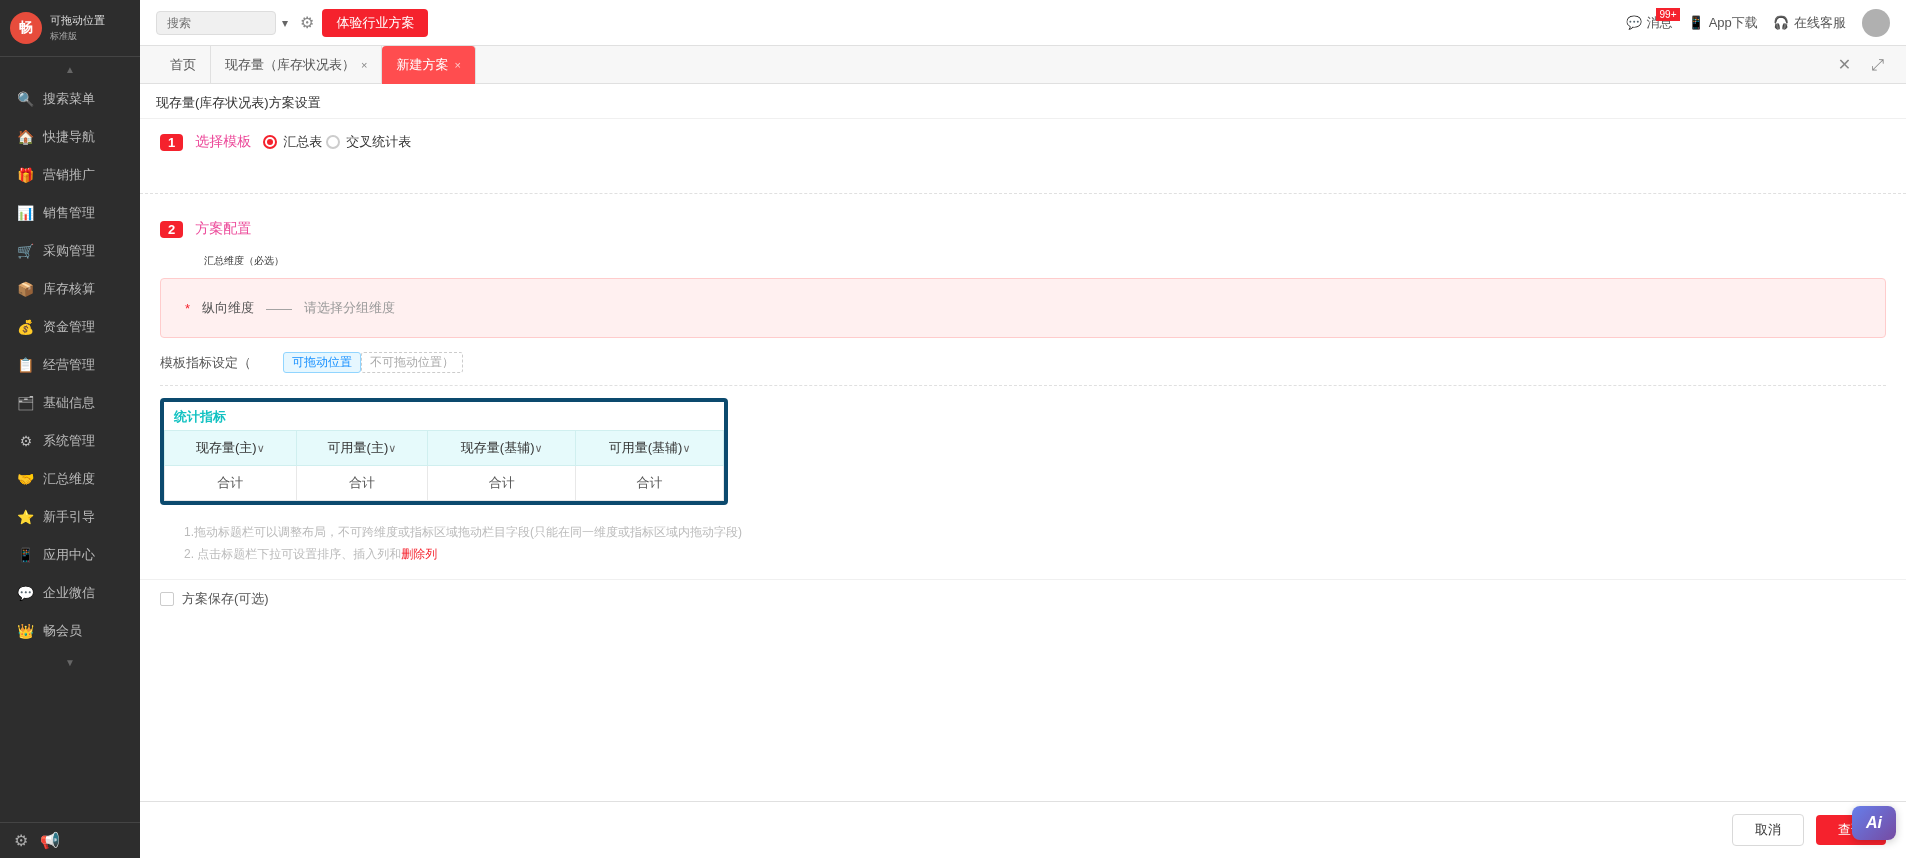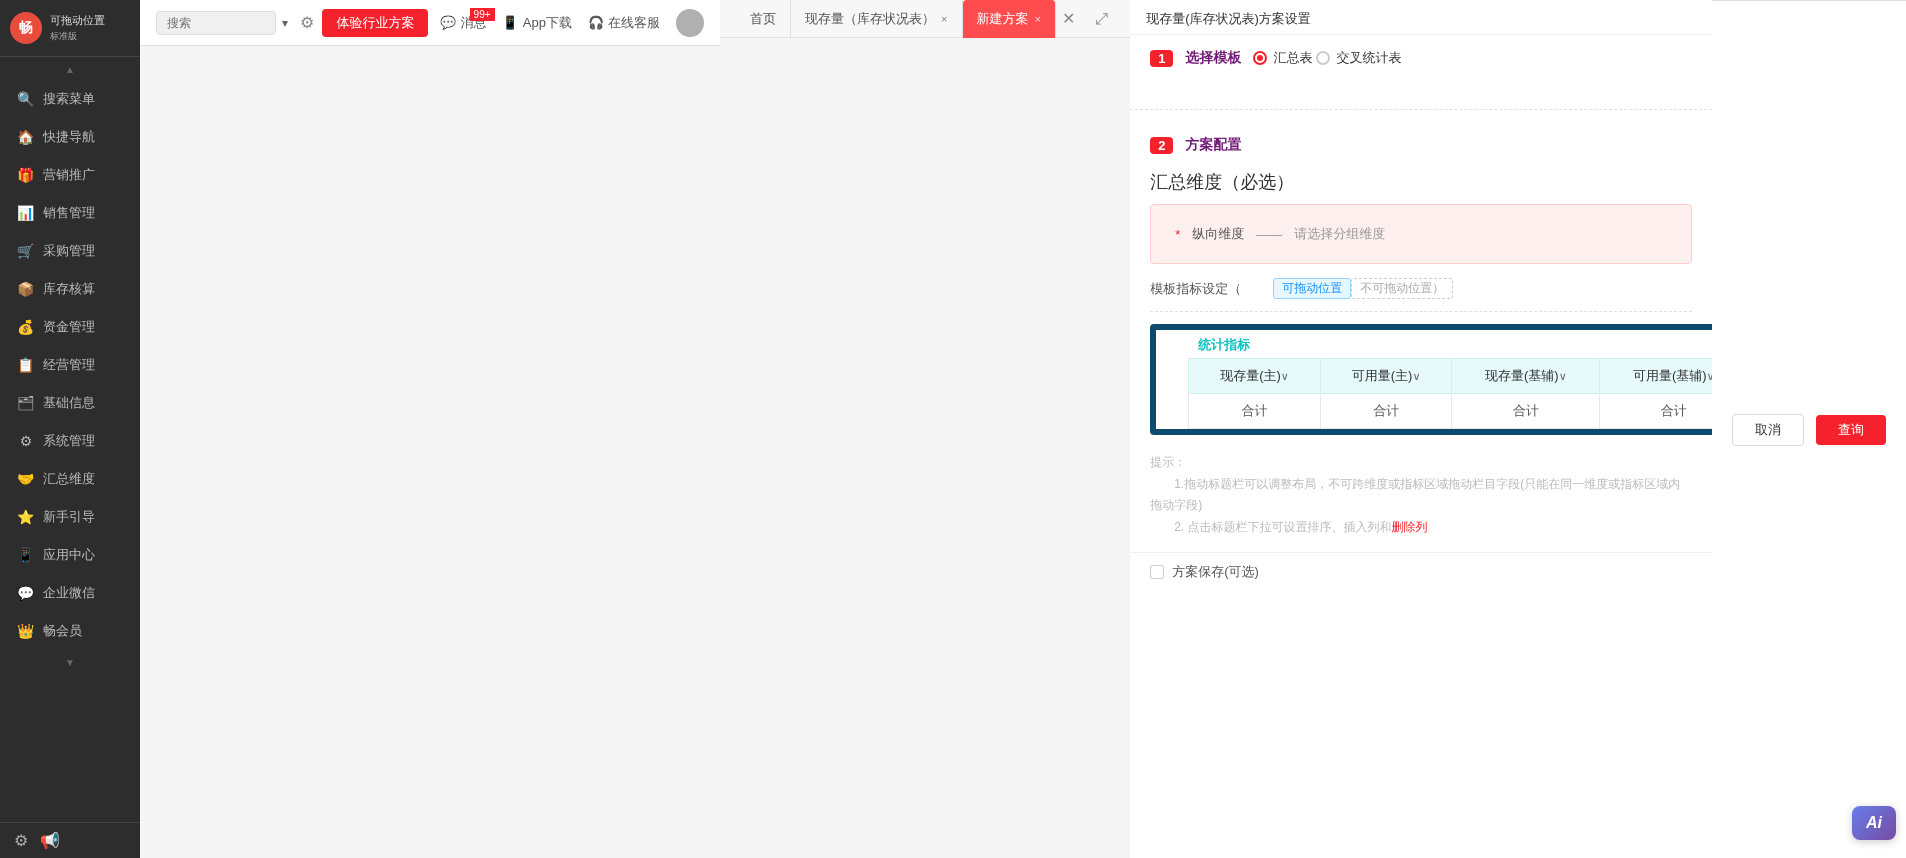--- a/index.html
+++ b/index.html
@@ -69,21 +69,21 @@
     .sidebar-bottom-icon {
       color: #aaa;
       cursor: pointer;
       font-size: 16px;
     }
 
     
     .main-wrapper {
       flex: 1;
       display: flex;
-      flex-direction: row;
+      flex-direction: column;
       overflow: hidden;
       justify-content: center;
     }
 
     
     .topbar {
       background: #fff;
       border-bottom: 1px solid #e0e0e0;
       display: flex;
       align-items: center;
@@ -268,22 +268,22 @@
       background: #f5222d;
       color: white;
       border-radius: 4px;
       padding: 1px 8px;
       font-size: 13px;
       font-weight: bold;
       flex-shrink: 0;
     }
     .step-title {
       font-size: 14px;
-      font-weight: bold;
-      color: #701a75;
+      font-weight: normal;
+      color: #ec4899;
     }
 
     .radio-group {
       display: flex;
       align-items: center;
       gap: 4px;
     }
     .radio-item {
       display: flex;
       align-items: center;
@@ -356,25 +356,24 @@
       display: inline-block;
       background: #fff;
       border: 1px dashed #ccc;
       border-radius: 3px;
       padding: 1px 8px;
       font-size: 12px;
       color: #aaa;
     }
 
     .stats-table-area {
-      border: 6px solid #0c4a6e;
+      border: 4px solid #0c4a6e;
       border-radius: 4px;
       overflow: hidden;
       display: inline-block;
-      padding-left: 32px;
     }
     .stats-table-label {
       font-size: 13px;
       color: #13c2c2;
       padding: 6px 10px 4px;
       font-weight: bold;
     }
     .stats-table {
       border-collapse: collapse;
       min-width: 560px;
@@ -640,21 +639,21 @@
     </div>
 
     <hr class="divider">
 
     <div class="section-2">
       <div class="step-row">
         <span class="step-badge">2</span>
         <span class="step-title">方案配置</span>
       </div>
 
-      <div style="font-size:18px;color:#333;margin-bottom:10px;">汇总维度（必选）</div>
+      <div style="font-size:10px;color:#333;margin-bottom:10px;margin-left:44px;">汇总维度（必选）</div>
 
       <div class="dim-selector-area">
         <div class="dim-selector-inner">
           <span class="required-mark">*</span>
           <span class="dim-label">纵向维度</span>
           <span class="dim-arrow">——</span>
           <span class="dim-placeholder">请选择分组维度</span>
         </div>
       </div>
 
@@ -702,21 +701,20 @@
               <td>合计</td>
               <td>合计</td>
               <td>合计</td>
               <td>合计</td>
             </tr>
           </tbody>
         </table>
       </div>
 
       <div class="tips-area">
-        <div>提示：</div>
         <div>　　1.拖动标题栏可以调整布局，不可跨维度或指标区域拖动栏目字段(只能在同一维度或指标区域内拖动字段)</div>
         <div>　　2. 点击标题栏下拉可设置排序、插入列和<span>删除列</span></div>
       </div>
     </div>
 
     <div class="save-option-row">
       <div class="checkbox-box"></div>
       <span>方案保存(可选)</span>
     </div>
 

